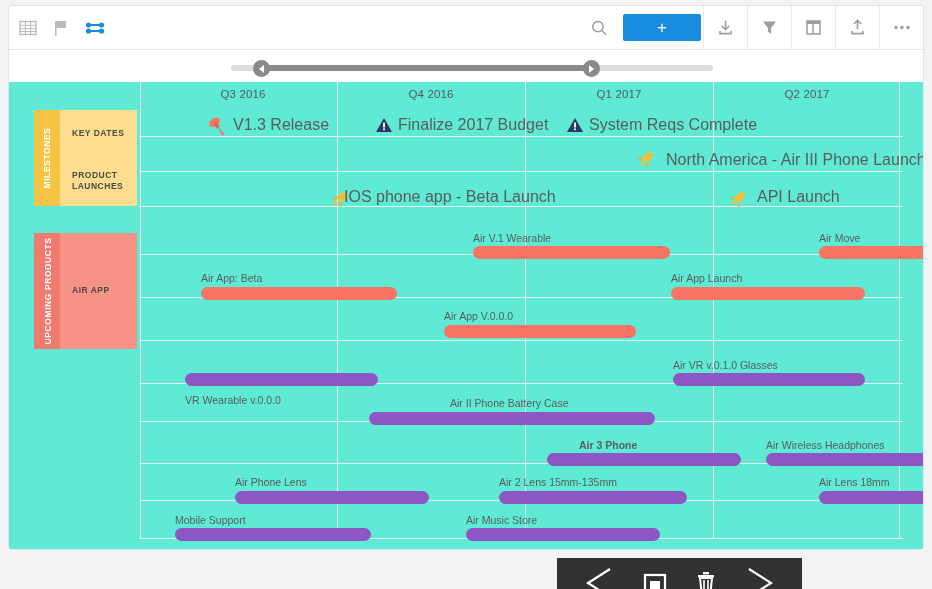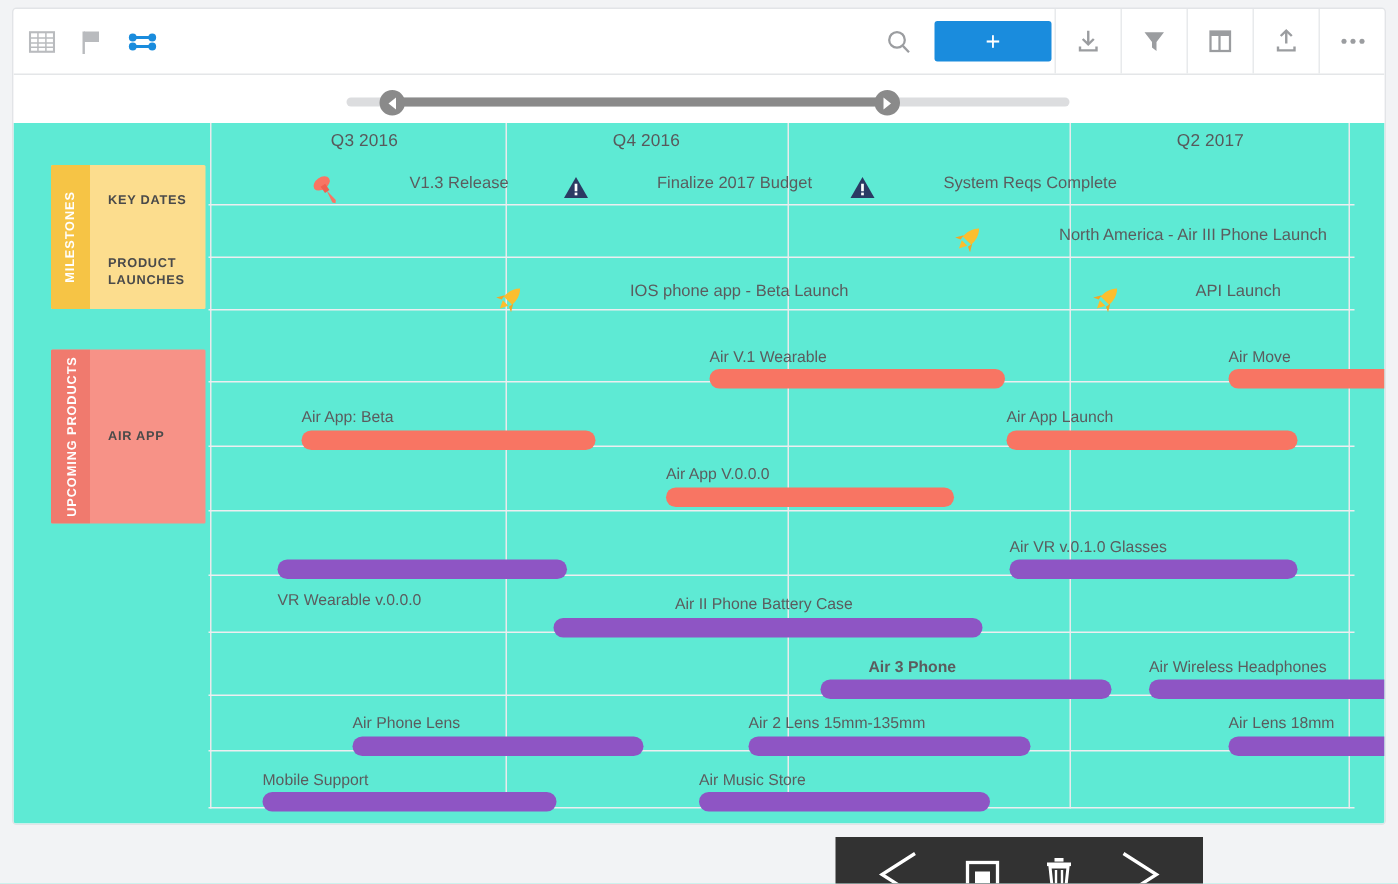--- a/index.html
+++ b/index.html
@@ -158,24 +158,23 @@
     position: absolute;
     font-size: 10.5px;
     color: #5b5c5e;
     white-space: nowrap;
   }
 
   
   .ms { position: absolute; }
   .ms-label {
     position: absolute;
-    font-size: 11px;
+    font-size: 16px;
     color: #5b5c5e;
     white-space: nowrap;
-    margin-left: 40px;
   }
 
   
   .bottom-bar {
     position: absolute;
     left: 557px; top: 558px;
     width: 245px; height: 31px;
     background: #323232;
     display: flex;
     align-items: center;
@@ -290,20 +289,21 @@
       <div class="hline" style="top: 172px;"></div>
       <div class="hline" style="top: 215px;"></div>
       <div class="hline" style="top: 258px;"></div>
       <div class="hline" style="top: 301px;"></div>
       <div class="hline" style="top: 339px;"></div>
       <div class="hline" style="top: 381px;"></div>
       <div class="hline" style="top: 418px;"></div>
       <div class="hline" style="top: 456px;"></div>
       <div class="qlabel" style="left: 140px; width: 188px;">Q3 2016</div>
       <div class="qlabel" style="left: 328px; width: 188px;">Q4 2016</div>
+      <div class="qlabel" style="left: 516px; width: 188px;">Q1 2017</div>
       <div class="qlabel" style="left: 704px; width: 188px;">Q2 2017</div>
       <div class="group" style="top: 28px; height: 96px; background: rgb(252, 221, 142);">
         <div class="group-spine" style="background: rgb(246, 196, 69);">
           <span>MILESTONES</span>
         </div>
         <div class="group-rows">
           <div class="grow-label" style="top: 18px;">
             <div>KEY DATES</div>
           </div>
           <div class="grow-label" style="top: 60px;">
@@ -352,21 +352,21 @@
         </svg></div>
       <div class="ms-label" style="left: 657px; top: 69px;">North America - Air III Phone Launch</div>
       <div class="ms" style="left: 320px; top: 106px;"><svg width="22" height="22" viewBox="0 0 22 22">
           <g transform="rotate(45 11 11)">
             <path d="M11 1.5 C14.5 5 15 9 15 13 L7 13 C7 9 7.5 5 11 1.5 Z" fill="#fbbe2e"></path>
             <path d="M7 12 L4 17 L7.6 15.4 Z" fill="#f5a623"></path>
             <path d="M15 12 L18 17 L14.4 15.4 Z" fill="#f5a623"></path>
             <path d="M8.4 15.2 L11 20.5 L13.6 15.2 Z" fill="#fbbe2e"></path>
           </g>
         </svg></div>
-      <div class="ms-label" style="left: 371px; top: 106px;">IOS phone app - Beta Launch</div>
+      <div class="ms-label" style="left: 335px; top: 106px;">IOS phone app - Beta Launch</div>
       <div class="ms" style="left: 718px; top: 106px;"><svg width="22" height="22" viewBox="0 0 22 22">
           <g transform="rotate(45 11 11)">
             <path d="M11 1.5 C14.5 5 15 9 15 13 L7 13 C7 9 7.5 5 11 1.5 Z" fill="#fbbe2e"></path>
             <path d="M7 12 L4 17 L7.6 15.4 Z" fill="#f5a623"></path>
             <path d="M15 12 L18 17 L14.4 15.4 Z" fill="#f5a623"></path>
             <path d="M8.4 15.2 L11 20.5 L13.6 15.2 Z" fill="#fbbe2e"></path>
           </g>
         </svg></div>
       <div class="ms-label" style="left: 748px; top: 106px;">API Launch</div>
       <div class="bar-label" style="left: 464px; top: 150px;">Air V.1 Wearable</div>

